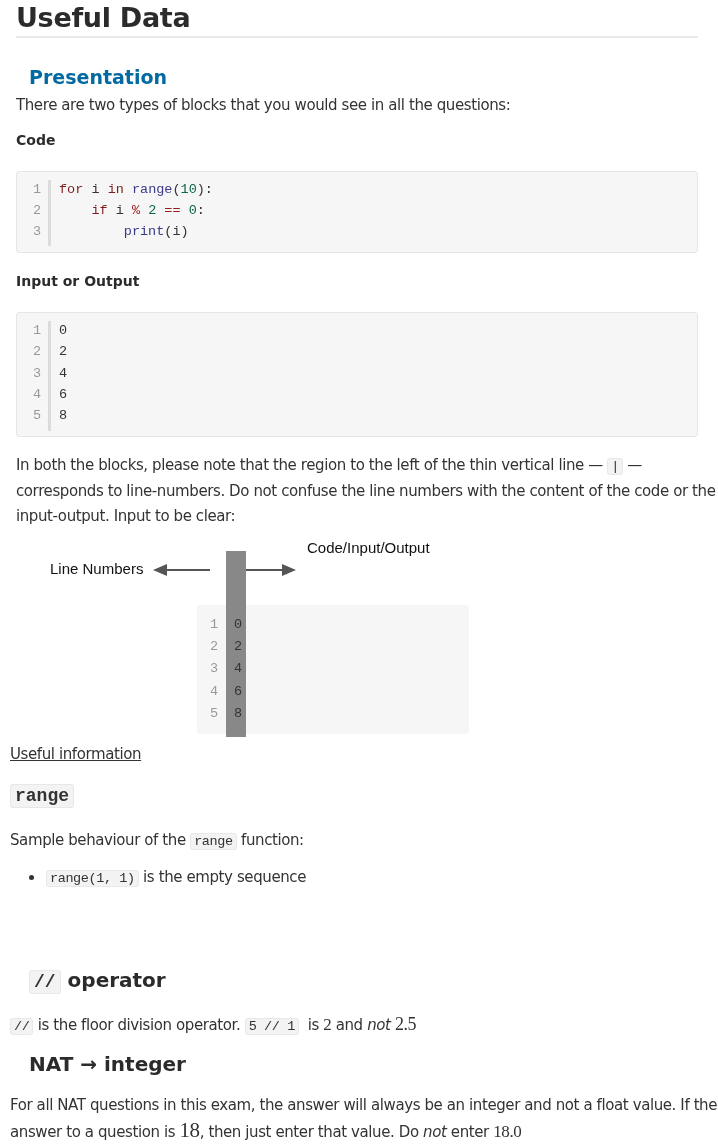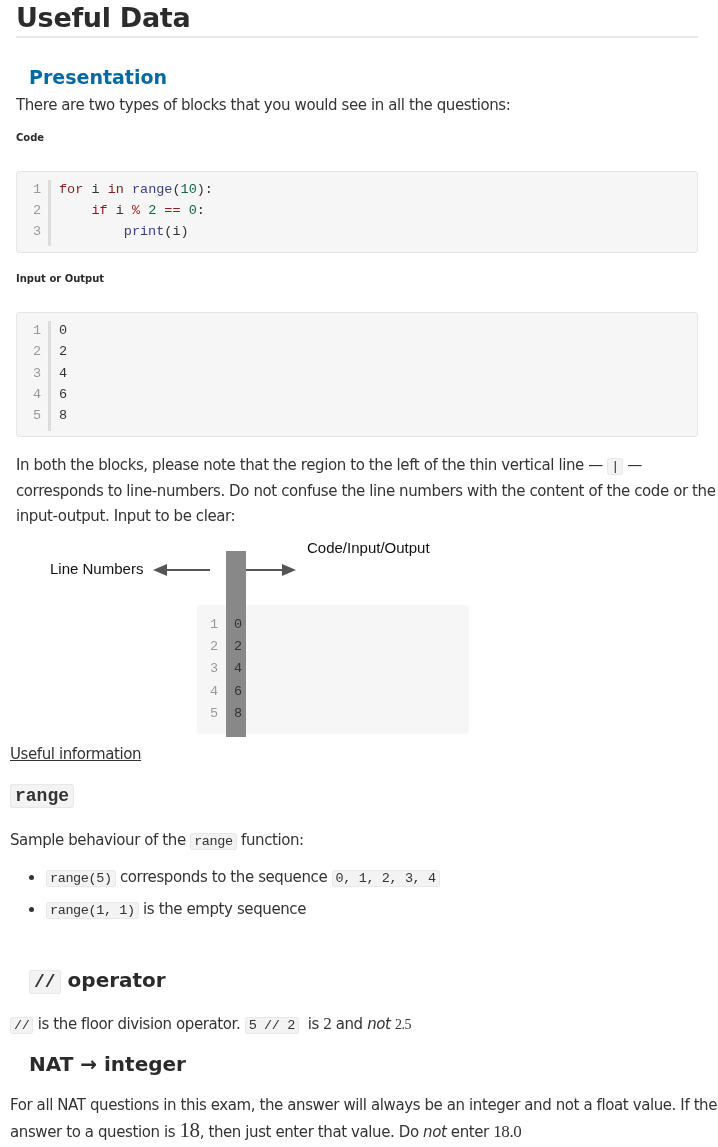--- a/index.html
+++ b/index.html
@@ -10,21 +10,21 @@
   .abs { position:absolute;padding-left:19px; }
 
   h1.title { position:absolute; left:16px; top:2px; margin:0; font-size:27px; font-weight:bold;
              color:#2b2b2b; font-family:"DejaVu Sans", sans-serif; letter-spacing:-0.3px; }
   .title-rule { position:absolute; left:16px; top:36px; width:682px; height:2px; background:#eaeaea; }
 
   h2.sub { position:absolute; left:16px; top:53px; margin:13px; font-size:19px; font-weight:bold; color:#0369a1;
            font-family:"DejaVu Sans", sans-serif; }
   p.txt { position:absolute; margin:0; font-size:15px; color:#333; line-height:26px;
           font-family:"DejaVu Sans", sans-serif; letter-spacing:-0.4px; }
-  h4.lbl { position:absolute; margin:0; font-size:10px; font-weight:bold; color:#2b2b2b;
+  h4.lbl { position:absolute; margin:0; font-size:14px; font-weight:bold; color:#2b2b2b;
            font-family:"DejaVu Sans", sans-serif; }
 
   .codeblock { position:absolute; left:16px; width:682px; background:#f6f6f6; border:1px solid #e6e6e6;
                border-radius:3px; box-sizing:border-box; }
   .gutter-line { position:absolute; width:3px; background:#dcdcdc; }
   .ln { position:absolute; width:20px; text-align:right; font-size:13.5px; color:#999;
         font-family:"Liberation Mono", monospace; }
   .cl { position:absolute; font-size:13.5px; color:#333; white-space:pre;
         font-family:"Liberation Mono", monospace; }
   .kw { color:#7f1d1d; }
@@ -120,27 +120,26 @@
 
 <a class="uinfo">Useful information</a>
 
 <div class="h-code" style="left:10px; top:785px;">
   <span class="inline-code">range</span>
 </div>
 
 <p class="txt" style="left:10px; top:827px;"><span>Sample behaviour of the</span> <span class="inline-code">range</span> <span>function:</span></p>
 
 <ul class="bullets">
-  <li><span class="inline-code">range(5)</span> <span>corresponds to the sequence</span> <span class="inline-code">0, 1, 2, 3, 4</span></li>
   <li><span class="inline-code">range(1, 1)</span> <span>is the empty sequence</span></li>
 </ul>
 
 <div class="abs sans" style="left:10px; top:968px; font-size:20px; font-weight:bold; color:#2b2b2b;">
   <span class="inline-code" style="font-size:18px; font-weight:bold; padding:1px 4px;">//</span>
   <span>operator</span>
 </div>
 
-<p class="txt" style="left:10px; top:1011px;"><span class="inline-code">//</span> <span>is the floor division operator.</span> <span class="inline-code">5 // 2</span>&nbsp; <span>is</span> <span class="serif" style="font-size:17px;">2</span> <span>and</span> <em>not</em> <span class="serif" style="font-size:14px;">2.5</span></p>
+<p class="txt" style="left:10px; top:1011px;"><span class="inline-code">//</span> <span>is the floor division operator.</span> <span class="inline-code">5 // 1</span>&nbsp; <span>is</span> <span class="serif" style="font-size:17px;">2</span> <span>and</span> <em>not</em> <span class="serif" style="font-size:18px;">2.5</span></p>
 
 <div class="abs sans" style="left:10px; top:1052px; font-size:20px; font-weight:bold; color:#2b2b2b;">NAT → integer</div>
 
 <p class="txt" style="left:10px; top:1092px;">For all NAT questions in this exam, the answer will always be an integer and not a float value. If the</p>
 <p class="txt" style="left:10px; top:1117px;"><span>answer to a question is</span> <span class="serif" style="font-size:21px;">18</span><span>, then just enter that value. Do</span> <em>not</em> <span>enter</span> <span class="serif" style="font-size:17px;">18.0</span></p>
 
 </body></html>

